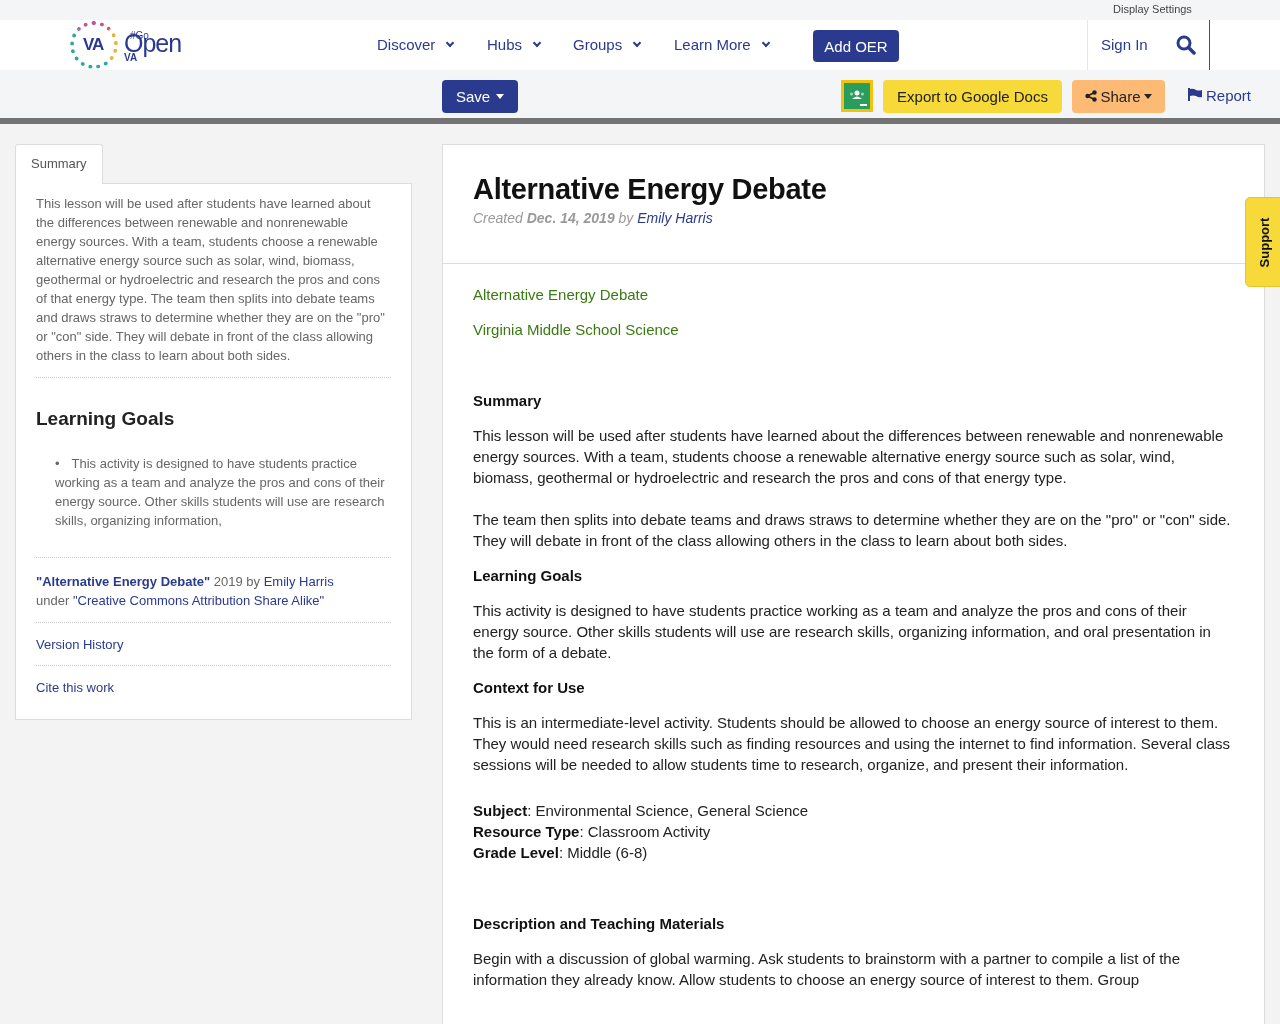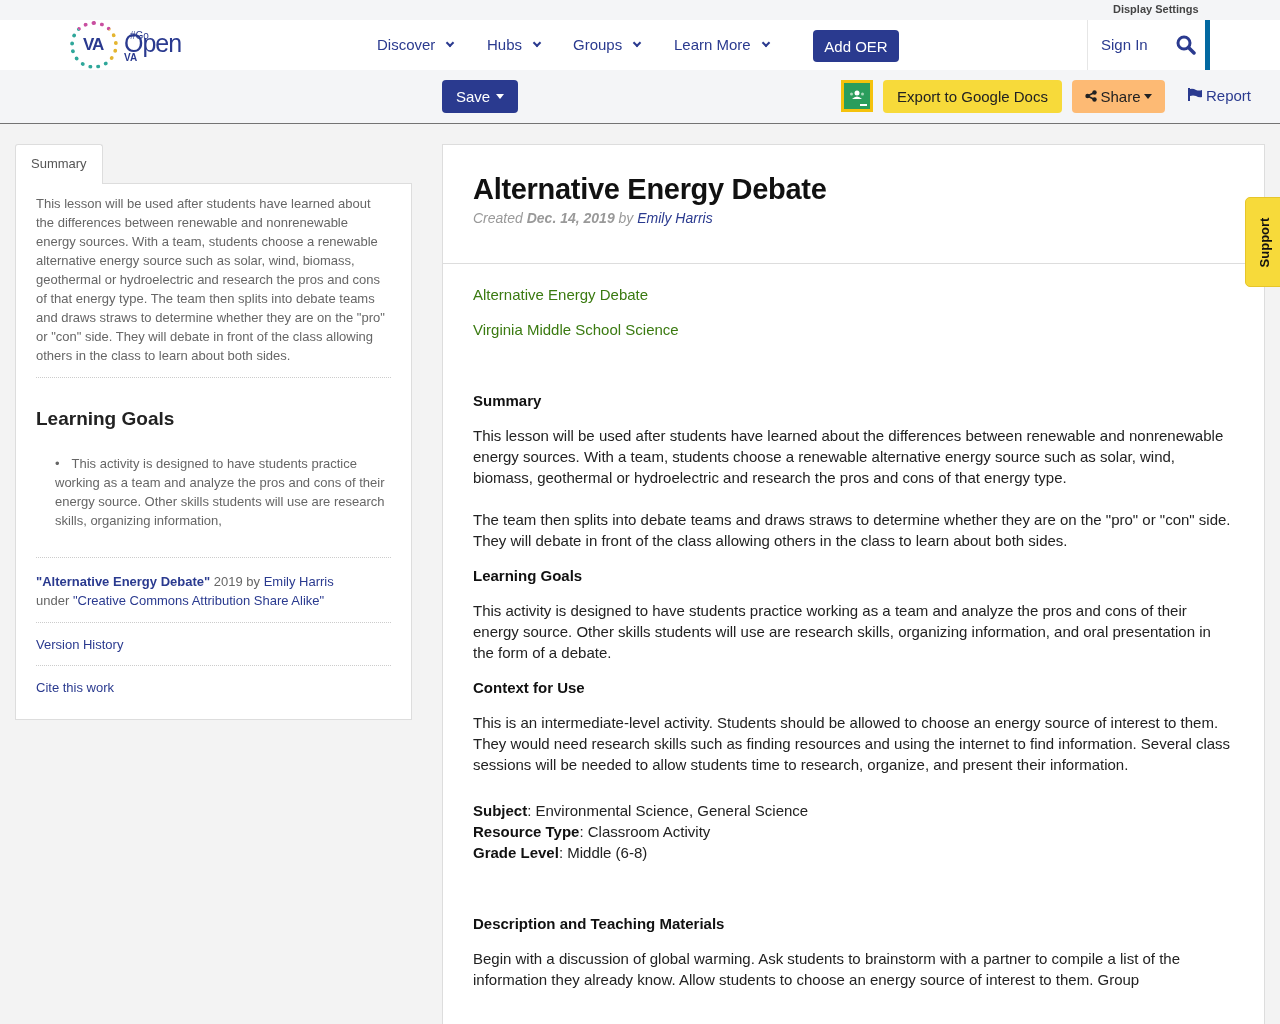--- a/index.html
+++ b/index.html
@@ -2,41 +2,41 @@
 <html><head>
   <meta charset="utf-8">
   <style>
     * { box-sizing: border-box; margin: 0; padding: 0; }
     html, body { width: 1280px; height: 1024px; overflow: hidden; }
     body { font-family: "Liberation Sans", sans-serif; background: #f3f3f3; color: #222; position: relative; }
     a { text-decoration: none; }
 
     
     .utility-bar { height: 20px; background: #f4f5f7; position: relative; }
-    .display-settings { position: absolute; left: 1113px; top: 3px; font-size: 11px; color: #444; font-weight: bold; }
+    .display-settings { position: absolute; left: 1113px; top: 3px; font-size: 11px; color: #444; }
 
     
     .main-nav { height: 50px; background: #fff; position: relative; }
     .logo { position: absolute; left: 70px; top: 0; height: 50px; width: 120px; }
     .logo-ring { position: absolute; left: 0; top: 1px; width: 48px; height: 48px; border-radius: 50%;
       border: 4px dotted #2fa79a; border-right-color: #e4b530; border-top-color: #c94fa0; }
     .logo-va { position: absolute; left: 13px; top: 15px; font-weight: bold; font-size: 17px; color: #2a3a8f; letter-spacing: -1px; }
     .logo-go { position: absolute; left: 60px; top: 10px; font-size: 10px; color: #2a3a8f; }
     .logo-open { position: absolute; left: 54px; top: 9px; font-size: 25px; color: #2a3a8f; letter-spacing: -1px; }
     .logo-va2 { position: absolute; left: 54px; top: 32px; font-size: 10px; font-weight: bold; color: #2a3a8f; }
 
     .nav-item { position: absolute; top: 16px; font-size: 15px; color: #2a3a8f; display: flex; align-items: center; gap: 12px; }
     .chev { display: inline-block; width: 6px; height: 6px; border-right: 2px solid #2a3a8f; border-bottom: 2px solid #2a3a8f; transform: rotate(45deg); margin-top: -4px; }
     .add-oer { position: absolute; left: 813px; top: 10px; width: 86px; height: 32px; background: #2a3a8f; color: #fff; border-radius: 4px; font-size: 15px; display: flex; align-items: center; justify-content: center; }
-    .signin-box { position: absolute; left: 1087px; top: 0; width: 123px; height: 50px; border-left: 1px solid #e6e6e6; border-right: 5px solid #0369a1; }
+    .signin-box { position: absolute; left: 1087px; top: 0; width: 123px; height: 50px; border-left: 1px solid #e6e6e6; border-right: 1px solid #0369a1; }
     .signin { position: absolute; left: 13px; top: 16px; font-size: 15px; color: #2a3a8f; }
     .search-icon { position: absolute; left: 88px; top: 15px; width: 20px; height: 20px; }
 
     
-    .action-bar { height: 54px; background: #f4f5f7; border-bottom: 1px solid #737373; position: relative; }
+    .action-bar { height: 54px; background: #f4f5f7; border-bottom: 6px solid #737373; position: relative; }
     .save-btn { position: absolute; left: 442px; top: 10px; width: 76px; height: 33px; background: #2a3a8f; color: #fff; border-radius: 4px; font-size: 15px; display: flex; align-items: center; justify-content: center; gap: 6px; }
     .caret { display: inline-block; width: 0; height: 0; border-left: 4px solid transparent; border-right: 4px solid transparent; border-top: 5px solid currentColor; }
     .classroom-btn { position: absolute; left: 841px; top: 10px; width: 32px; height: 32px; background: #f4c20d; padding: 3px; }
     .classroom-inner { width: 26px; height: 26px; background: #2a9d5c; position: relative; }
     .export-btn { position: absolute; left: 883px; top: 10px; width: 179px; height: 33px; background: #f7da3a; border-radius: 4px; font-size: 15px; color: #222; display: flex; align-items: center; justify-content: center; }
     .share-btn { position: absolute; left: 1072px; top: 10px; width: 93px; height: 33px; background: #fdba74; border-radius: 4px; font-size: 15px; color: #222; display: flex; align-items: center; justify-content: center; gap: 3px; }
     .report-btn { position: absolute; left: 1188px; top: 17px; font-size: 15px; color: #2a3a8f; display: flex; align-items: center; gap: 4px; }
 
     
     .sidebar { position: absolute; left: 15px; top: 144px; width: 397px; }

